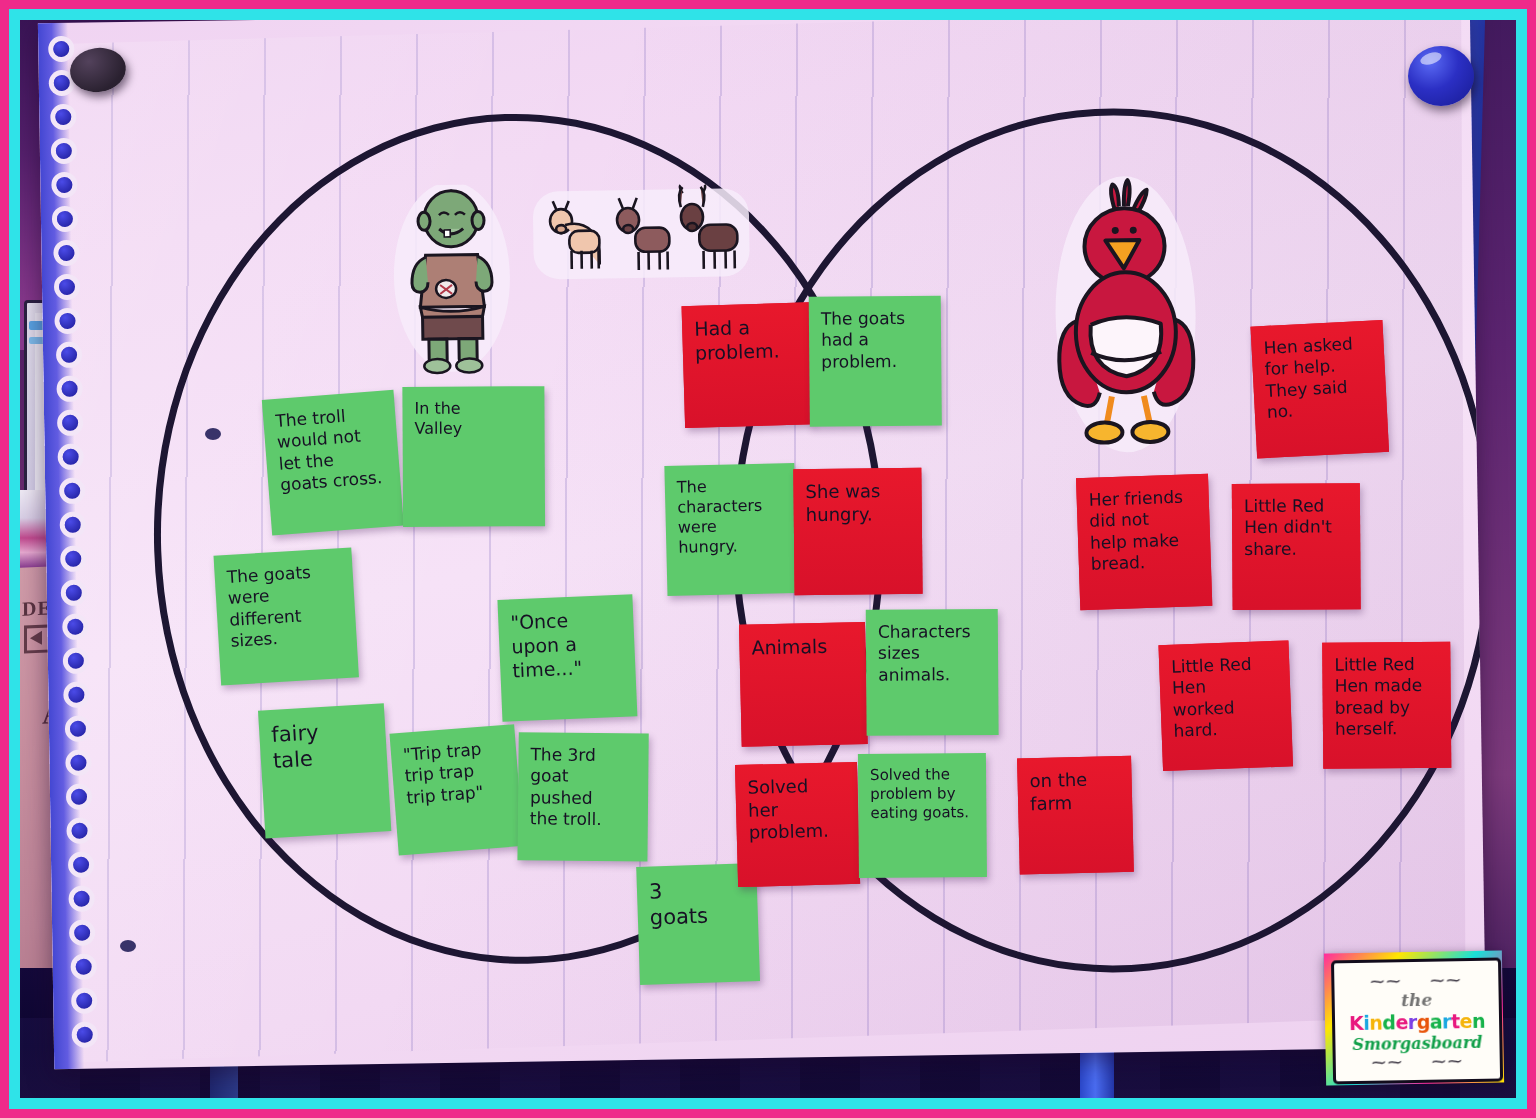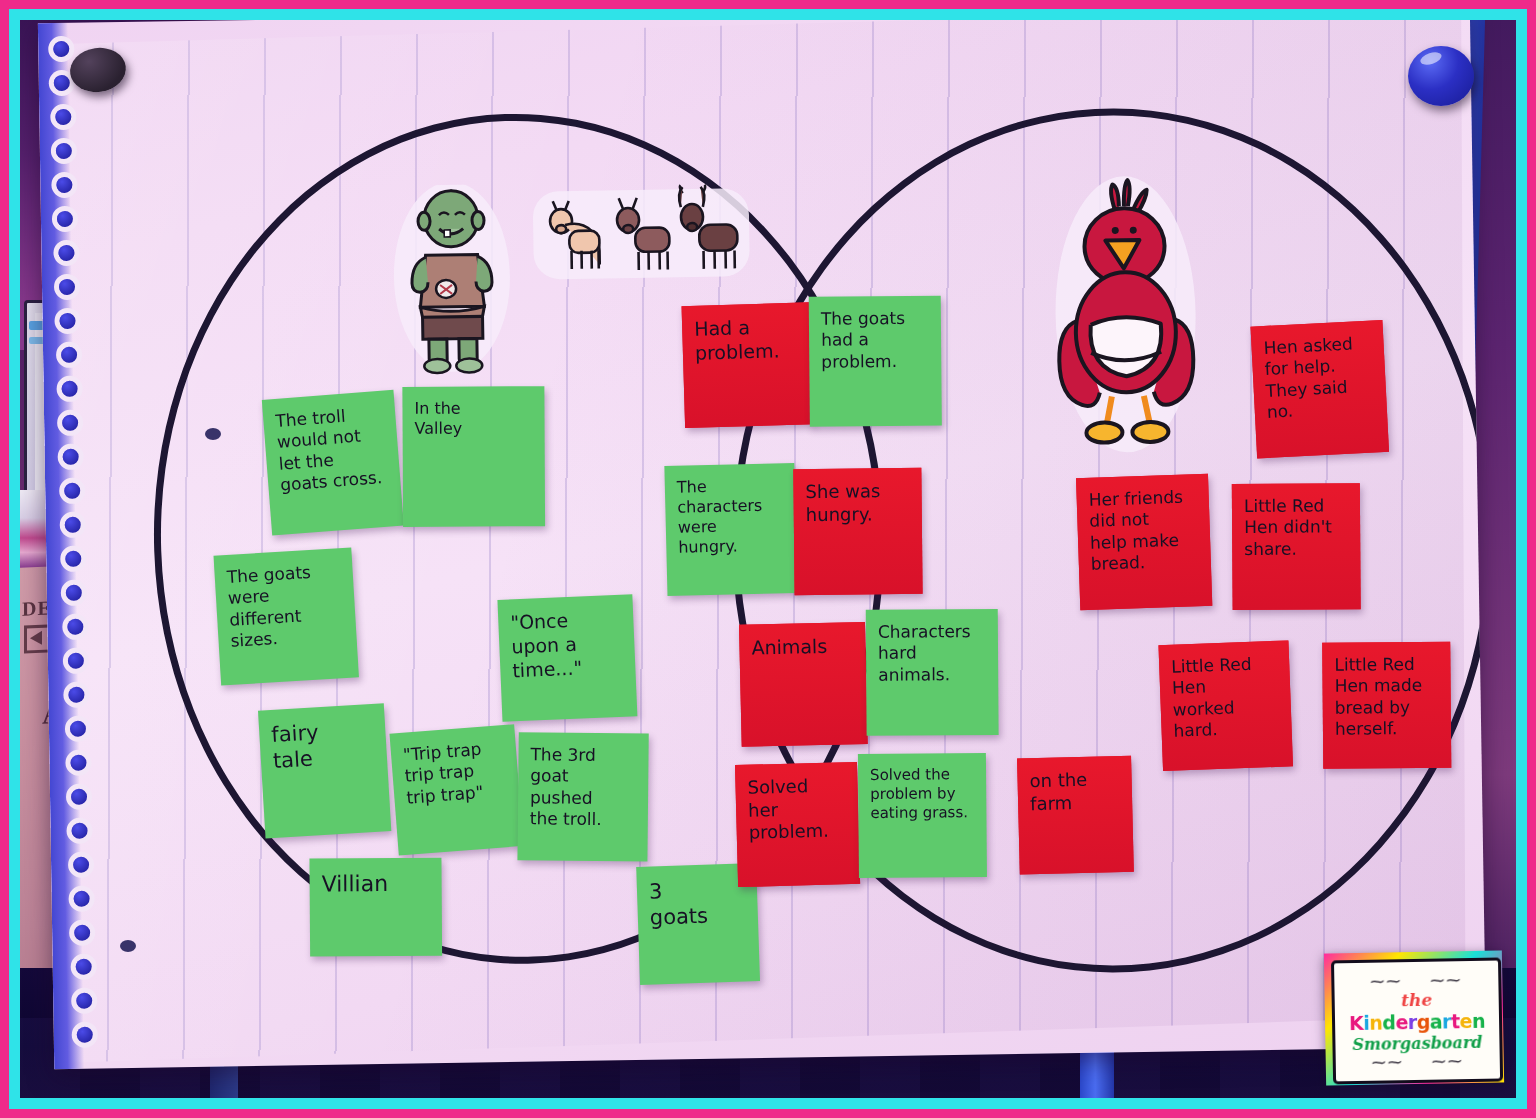--- a/index.html
+++ b/index.html
@@ -105,21 +105,21 @@
   .note.red{background:#E5162B;background-image:linear-gradient(180deg,#e8182c,#d8112a);}
   .note span{display:block;}
 
   .logo{position:absolute;left:1325px;top:952px;width:178px;height:132px;
      background:linear-gradient(135deg,#ff2aa0 0%,#ffe600 25%,#18e0d8 50%,#ff2aa0 75%,#ffe600 100%);
      padding:7px;box-sizing:border-box;transform:rotate(-1deg);
      filter:drop-shadow(0 3px 6px rgba(20,5,40,.5));z-index:30;}
   .logo-inner{width:100%;height:100%;background:#fffdf8;border:3px solid #120c1c;border-radius:5px;
      display:flex;flex-direction:column;align-items:center;justify-content:center;gap:1px;
      position:relative;overflow:hidden;}
-  .logo-l1{font-family:"DejaVu Serif",serif;font-style:italic;font-size:17px;color:#ef4444;font-weight:bold;}
+  .logo-l1{font-family:"DejaVu Serif",serif;font-style:italic;font-size:17px;color:#737373;font-weight:bold;}
   .logo-l2{font-size:19px;font-weight:bold;letter-spacing:-.5px;}
   .logo-l2 i{font-style:normal;}
   .logo-l3{font-family:"DejaVu Serif",serif;font-size:16px;color:#12a04a;font-weight:bold;font-style:italic;}
   .stache{font-size:14px;color:#120c1c;letter-spacing:2px;}
   .stache-row{display:flex;gap:28px;}
 
   .magnet{position:absolute;border-radius:50%;}
   .magnet-dark{left:70px;top:48px;width:56px;height:44px;
      background:radial-gradient(ellipse at 36% 28%,#53425c,#2a2130 70%);
      box-shadow:2px 5px 9px rgba(20,5,30,.55);transform:rotate(-8deg);}
@@ -295,43 +295,42 @@
 time..."</span></div>
         <div class="note green" style="left: 212px; top: 688px; width: 126px; height: 128px; transform: rotate(-2.5deg); font-size: 21px;"><span>fairy
 tale</span></div>
         <div class="note green" style="left: 344px; top: 712px; width: 125px; height: 122px; transform: rotate(-3.5deg); font-size: 17px;"><span>"Trip trap
 trip trap
 trip trap"</span></div>
         <div class="note green" style="left: 468px; top: 718px; width: 130px; height: 128px; transform: rotate(1.5deg); font-size: 17px;"><span>The 3rd
 goat
 pushed
 the troll.</span></div>
-        <div class="note green" style="left: 258px; top: 840px; width: 132px; height: 98px; transform: rotate(0.5deg); font-size: 22px;"><span>Villian</span></div>
         <div class="note green" style="left: 586px; top: 852px; width: 120px; height: 118px; transform: rotate(-1deg); font-size: 21px;"><span>3
 goats</span></div>
         <div class="note red" style="left: 640px; top: 292px; width: 128px; height: 122px; transform: rotate(-0.8deg); font-size: 19px;"><span>Had a
 problem.</span></div>
         <div class="note green" style="left: 766px; top: 286px; width: 132px; height: 130px; transform: rotate(0.4deg); font-size: 17px;"><span>The goats
 had a
 problem.</span></div>
         <div class="note green" style="left: 620px; top: 452px; width: 130px; height: 130px; transform: rotate(-0.5deg); font-size: 16px;"><span>The characters
 were
 hungry.</span></div>
         <div class="note red" style="left: 748px; top: 458px; width: 128px; height: 126px; transform: rotate(0.3deg); font-size: 18px;"><span>She was
 hungry.</span></div>
         <div class="note red" style="left: 692px; top: 612px; width: 126px; height: 122px; transform: rotate(-0.4deg); font-size: 19px;"><span>Animals</span></div>
         <div class="note green" style="left: 818px; top: 600px; width: 132px; height: 126px; transform: rotate(0.5deg); font-size: 17px;"><span>Characters
-hard
+sizes
 animals.</span></div>
         <div class="note red" style="left: 686px; top: 752px; width: 122px; height: 122px; transform: rotate(-0.6deg); font-size: 18px;"><span>Solved
 her
 problem.</span></div>
         <div class="note green" style="left: 808px; top: 744px; width: 128px; height: 124px; transform: rotate(0.4deg); font-size: 15px;"><span>Solved the
 problem by
-eating grass.</span></div>
+eating goats.</span></div>
         <div class="note red" style="left: 1210px; top: 320px; width: 132px; height: 132px; transform: rotate(-2deg); font-size: 17px;"><span>Hen asked
 for help.
 They said
 no.</span></div>
         <div class="note red" style="left: 1032px; top: 470px; width: 132px; height: 132px; transform: rotate(-1deg); font-size: 17px;"><span>Her friends
 did not
 help make
 bread.</span></div>
         <div class="note red" style="left: 1186px; top: 480px; width: 128px; height: 126px; transform: rotate(0.5deg); font-size: 17px;"><span>Little Red
 Hen didn't

